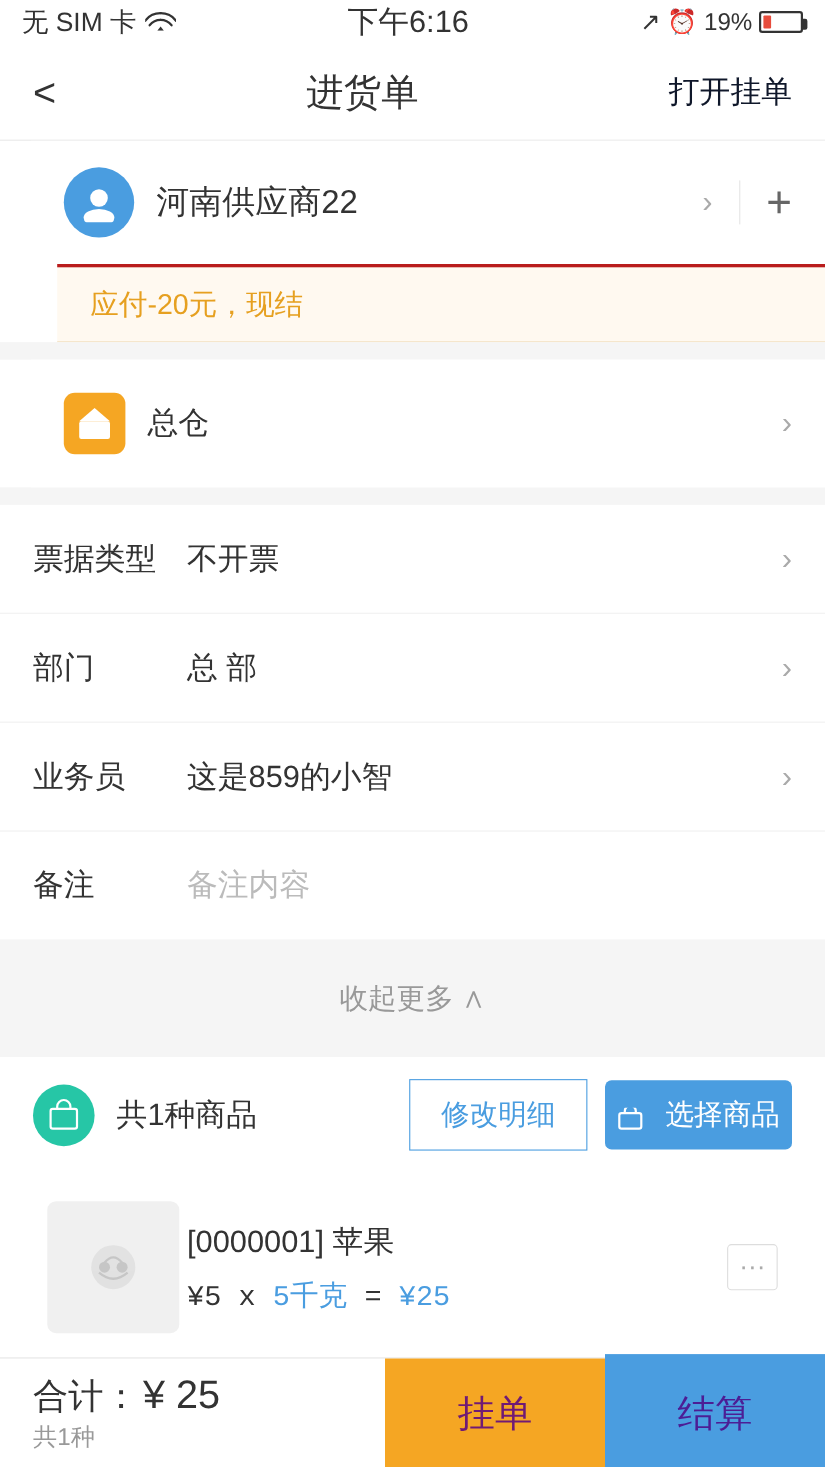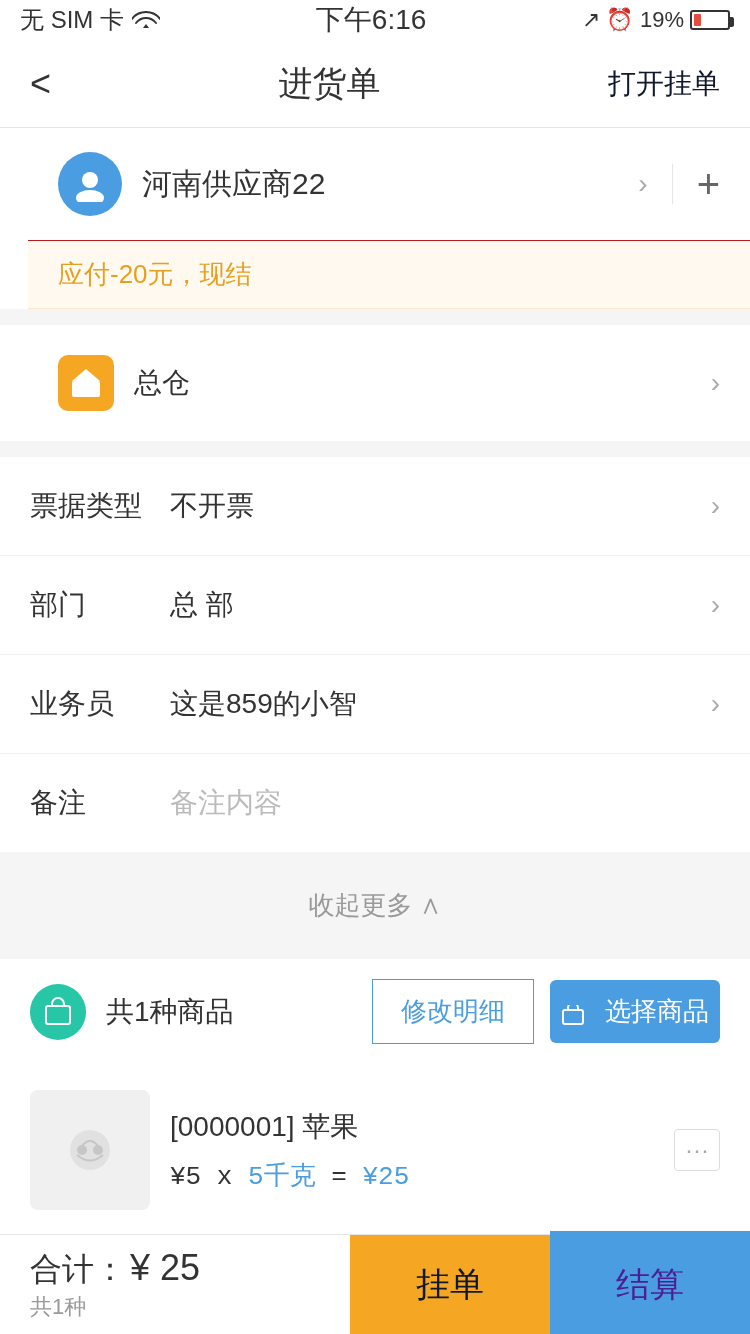--- a/index.html
+++ b/index.html
@@ -90,22 +90,23 @@
     .supplier-add {
       font-size: 40px; color: #666; cursor: pointer;
     }
 
     
     .warning-banner {
       background: #fff9f0;
       padding: 16px 30px;
       font-size: 26px;
       color: #e6a020;
-      border-top: 1px solid #b91c1c;
+      border-top: 3px solid #b91c1c;
       border-bottom: 1px solid #f5e6cc;
+      margin-left: 24px;
     }
 
     
     .list-row {
       display: flex;
       align-items: center;
       padding: 30px 30px;
       background: #fff;
       border-bottom: 1px solid #f0f0f0;
       cursor: pointer;
@@ -189,24 +190,24 @@
       border-radius: 6px;
       font-size: 26px;
       cursor: pointer;
       display: flex; align-items: flex-end; gap: 20px;
     }
 
     
     .product-item {
       background: #fff;
       margin-top: 2px;
-      padding: 24px 30px;
-      display: flex;
-      align-items: center;
-      gap: 20px;
+      padding: 24px 43px;
+      display: flex;
+      align-items: center;
+      gap: 7px;
     }
     .product-thumb {
       width: 120px; height: 120px;
       background: #f0f0f0;
       border-radius: 8px;
       display: flex; align-items: center; justify-content: center;
       flex-shrink: 0;
       overflow: hidden;
     }
     .product-thumb svg { width: 60px; height: 60px; opacity: 0.4; }
@@ -238,21 +239,21 @@
       padding: 0 30px;
       display: flex;
       flex-direction: column;
       justify-content: center;
     }
     .total-amount { font-size: 36px; font-weight: 500; color: #333; }
     .total-count { font-size: 22px; color: #999; }
     .btn-hang {
       width: 200px; height: 100px;
       background: #f5a623;
-      color: #0f172a;
+      color: #701a75;
       font-size: 34px;
       border: none;
       cursor: pointer;
       display: flex; align-items: center; justify-content: center;
     }
     .btn-checkout {
       width: 200px; height: 108px;
       background: #4a9de0;
       color: #4c1d95;
       font-size: 34px;

